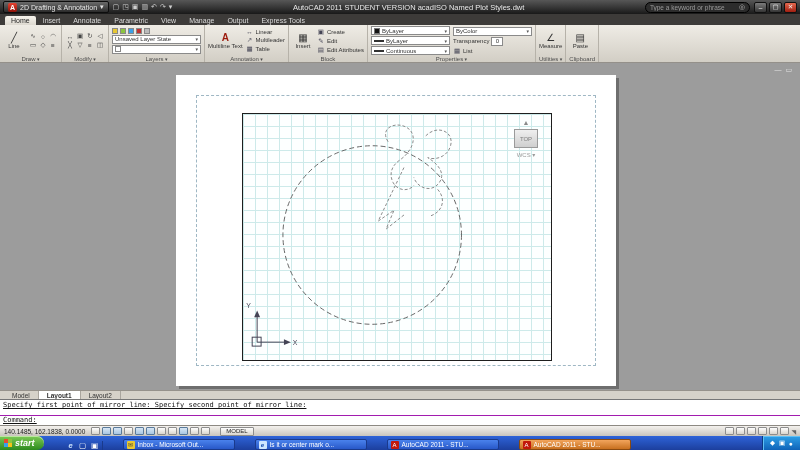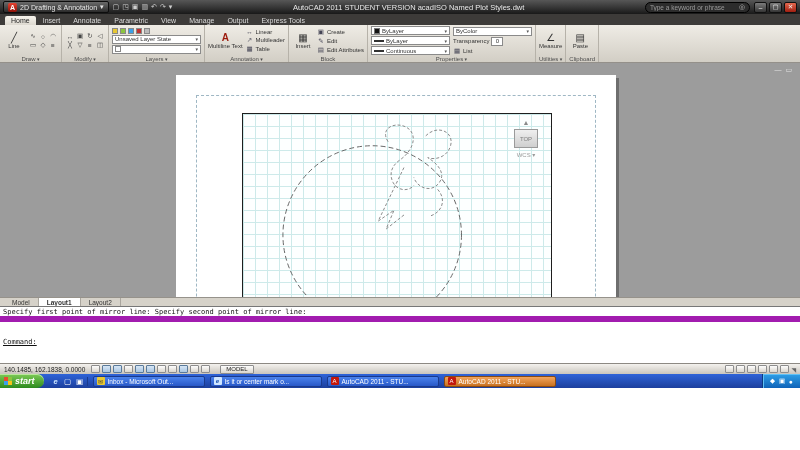--- a/index.html
+++ b/index.html
@@ -1,18 +1,18 @@
 <!DOCTYPE html>
 <html><head>
 <meta charset="utf-8">
 <style>
   * { margin:0; padding:0; box-sizing:border-box; }
   html,body { width:800px; height:450px; overflow:hidden; }
   body { font-family:"Liberation Sans", sans-serif; }
-  .screen { width:800px; height:388px; display:flex; flex-direction:column; background:#9c9c9c; }
+  .screen { width:800px; height:450px; display:flex; flex-direction:column; background:#9c9c9c; }
 
   
   .titlebar { flex:0 0 14px; background:linear-gradient(#575757,#191919); display:flex; align-items:center; gap:4px; padding:0 3px; }
   .app-btn { display:flex; align-items:center; gap:3px; background:linear-gradient(#6b6b6b,#2b2b2b); border:1px solid #0d0d0d; border-radius:2px; height:12px; padding:0 4px; color:#e8e8e8; font-size:7px; white-space:nowrap; }
   .acad-a { color:#fff; background:linear-gradient(#e8402f,#8d1208); width:9px; height:9px; border-radius:2px; font-size:7px; font-weight:bold; display:flex; align-items:center; justify-content:center; }
   .qat { display:flex; gap:3px; align-items:center; }
   .qat span { color:#cfcfcf; font-size:7px; line-height:12px; }
   .title-text { flex:1; text-align:center; color:#e9e9e9; font-size:7.5px; white-space:nowrap; overflow:hidden; }
   .search { display:flex; align-items:center; background:#2c2c2c; border:1px solid #000; border-radius:7px; height:11px; padding:0 4px; gap:3px; }
   .search input { background:transparent; border:none; outline:none; color:#9a9a9a; font-size:6.5px; width:86px; font-family:inherit; }
@@ -67,34 +67,34 @@
   .vc-wcs { font-size:6px; color:#9a9a9a; }
 
   
   .laytabs { flex:0 0 9px; background:#d6d2c9; display:flex; align-items:stretch; font-size:6.5px; color:#333; padding-left:4px; border-top:1px solid #96928b; }
   .ltab { padding:0 8px; display:flex; align-items:center; border-right:1px solid #aaa69e; }
   .ltab.active { background:#fff; font-weight:bold; }
 
   
   .cmd { flex:0 0 26px; background:#fff; border-top:1px solid #777; font-family:"DejaVu Sans Mono", monospace; font-size:7px; color:#111; display:flex; flex-direction:column; }
   .cmdhist { flex:1; padding:1px 3px 0; }
-  .cmd .ln { line-height:8px; white-space:nowrap; overflow:hidden; }
-  .cmdprompt { border-top:6px solid #a21caf; padding:16px 3px; line-height:9px; white-space:nowrap;text-decoration:underline; }
+  .cmd .ln { line-height:8px; white-space:nowrap; overflow:hidden;text-decoration:underline; }
+  .cmdprompt { border-top:1px solid #a21caf; padding:0 3px; line-height:9px; white-space:nowrap;text-decoration:underline; }
 
   
   .status { flex:0 0 11px; background:linear-gradient(#f4f2ee,#c9c5bd); display:flex; align-items:center; gap:2px; padding:0 4px; font-size:6.5px; color:#222; border-top:1px solid #8d8983; }
   .coords { white-space:nowrap; margin-right:4px; }
   .sbtn { width:9px; height:8px; background:linear-gradient(#fdfdfd,#dad6cd); border:1px solid #8d8d8d; border-radius:1px; flex:0 0 9px; }
   .sbtn.on { background:linear-gradient(#d7e6f5,#a9c6e2); border-color:#5a7a9a; }
   .model-btn { margin-left:8px; padding:0 5px; height:9px; display:flex; align-items:center; background:linear-gradient(#fdfdfd,#dad6cd); border:1px solid #8d8d8d; border-radius:1px; font-size:6px; }
   .srgt { margin-left:auto; display:flex; align-items:center; gap:2px; }
   .tri { font-size:6px; color:#666; }
 
   
-  .taskbar { flex:0 0 14px; background:linear-gradient(#2e63d8,#1c3f9d); display:flex; align-items:center; gap:5px; }
+  .taskbar { flex:0 0 14px; background:linear-gradient(#2e63d8,#1c3f9d); display:flex; align-items:flex-end; gap:20px; }
   .start { height:14px; background:linear-gradient(#7ecb57,#2c8a1e); border-radius:0 7px 7px 0; color:#fff; font-weight:bold; font-style:italic; font-size:9px; display:flex; align-items:center; padding:0 9px 0 4px; gap:3px; box-shadow:inset 0 1px 0 #b9e89c; }
   .flag { width:8px; height:8px; display:grid; grid-template-columns:4px 4px; grid-auto-rows:4px; }
   .flag i { display:block; }
   .flag i:nth-child(1){background:#e84b2f;} .flag i:nth-child(2){background:#8bc53f;}
   .flag i:nth-child(3){background:#3aa0e8;} .flag i:nth-child(4){background:#f5c318;}
   .ql { display:flex; gap:2px; padding:0 2px; border-right:1px solid #1a3a8c; }
   .ql span { width:10px; color:#fff; font-size:7.5px; text-align:center; }
   .ql .ie { font-style:italic; font-weight:bold; color:#cfe6ff; }
   .titem { flex:0 1 112px; height:11px; background:linear-gradient(#4a82ec,#2858c8); border:1px solid #1a3a8c; border-radius:2px; color:#fff; font-size:6.5px; display:flex; align-items:center; gap:3px; padding:0 3px; overflow:hidden; white-space:nowrap; }
   .titem.flash { background:linear-gradient(#f2a55d,#c8701f); border-color:#8a4a10; }

